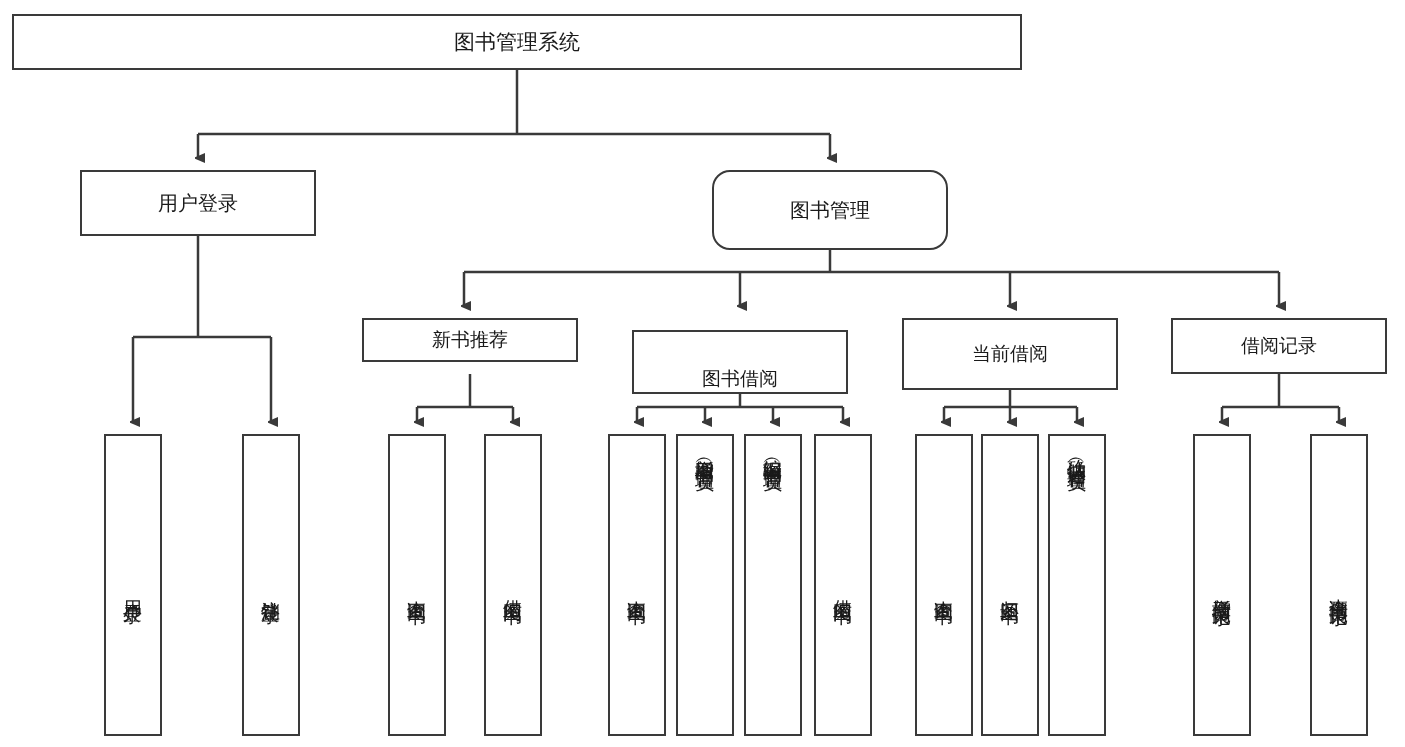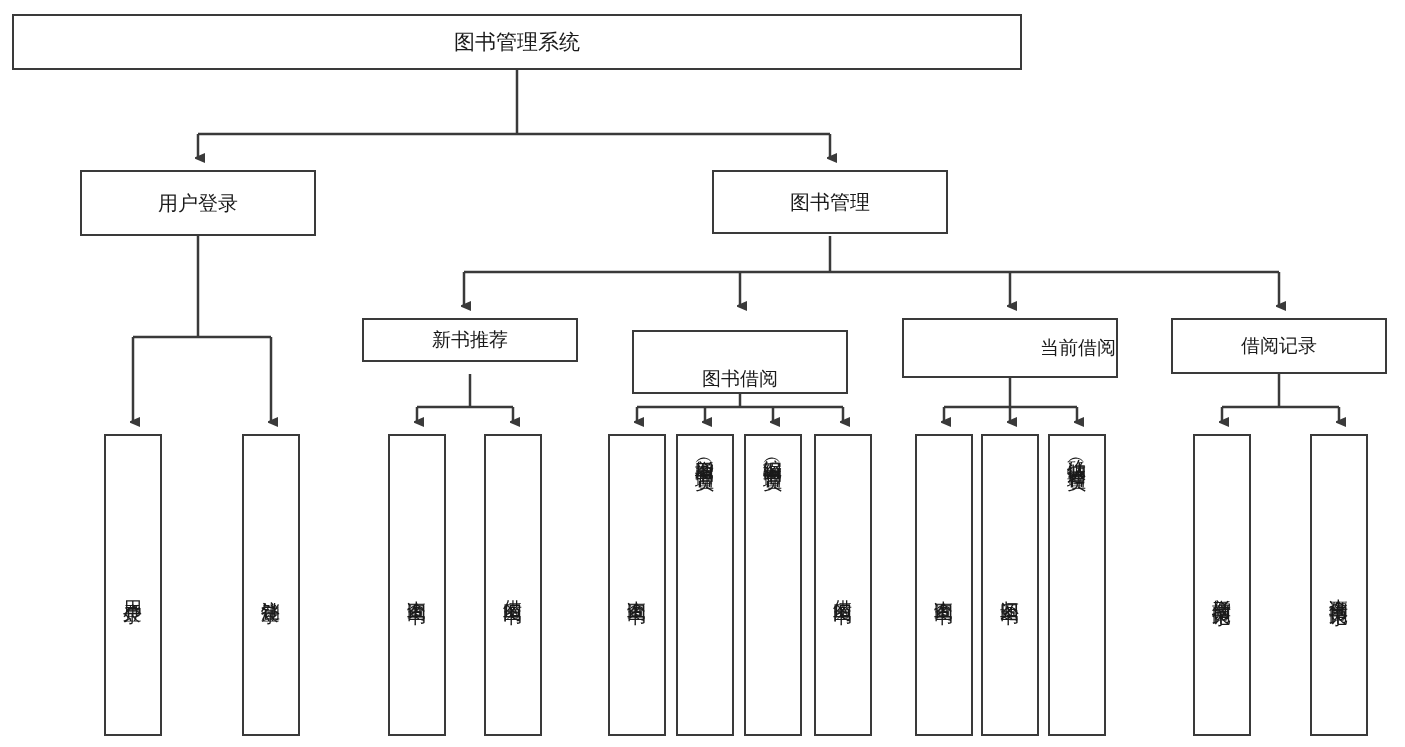--- a/index.html
+++ b/index.html
@@ -125,33 +125,33 @@
   </svg>
 
   <div class="node root" style="left:12px; top:14px; width:1010px; height:56px;">
     <span>图书管理系统</span>
   </div>
 
   <div class="node level1" style="left:80px; top:170px; width:236px; height:66px;">
     <span>用户登录</span>
   </div>
 
-  <div class="node level1" style="left:712px; top:170px; width:236px; height:64px;">
+  <div class="node level1" style="left:712px; top:170px; width:236px; height:80px;border-radius:18px;">
     <span>图书管理</span>
   </div>
 
   <div class="node level2" style="left:362px; top:318px; width:216px; height:44px;">
     <span>新书推荐</span>
   </div>
 
   <div class="node level2" style="left:632px; top:330px; width:216px; height:64px;align-items:flex-end;">
     <span>图书借阅</span>
   </div>
 
-  <div class="node level2" style="left:902px; top:318px; width:216px; height:60px;justify-content:flex-end;">
+  <div class="node level2" style="left:902px; top:318px; width:216px; height:72px;">
     <span>当前借阅</span>
   </div>
 
   <div class="node level2" style="left:1171px; top:318px; width:216px; height:56px;">
     <span>借阅记录</span>
   </div>
 
   <div class="node leaf leaf-mid" style="left:104px; top:434px; width:58px; height:302px;">
     <span class="vtext">用户登录</span>
   </div>

